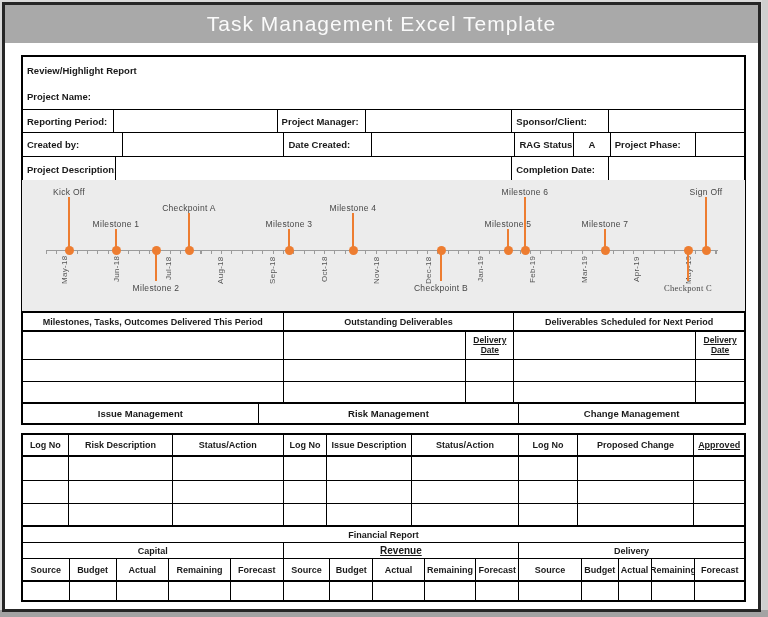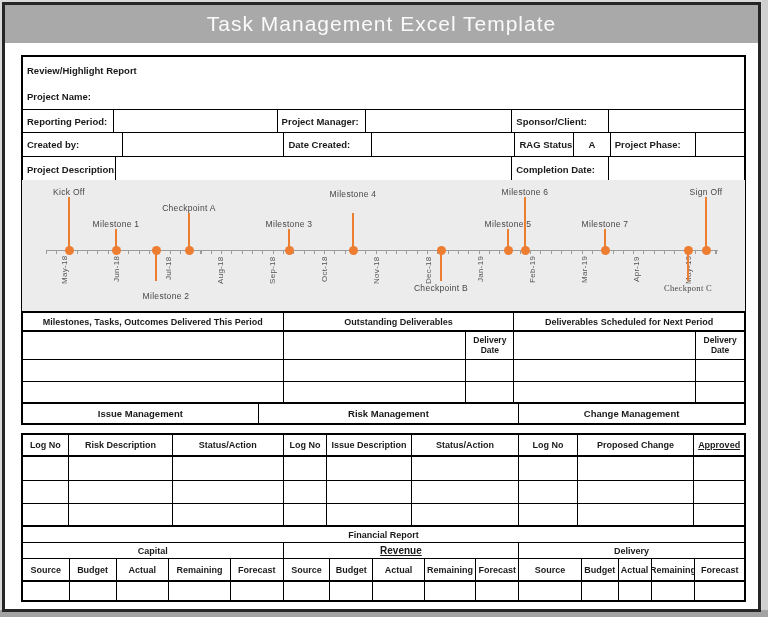--- a/index.html
+++ b/index.html
@@ -159,33 +159,33 @@
     <div class="tl-month" style="left:662px;">May-19</div>
 
     <div class="ms-label" style="left:-13px; top:7px;">Kick Off</div>
     <div class="ms-stem" style="left:46px; top:17px; height:53px;"></div>
     <div class="ms-dot" style="left:43px;"></div>
 
     <div class="ms-label" style="left:34px; top:39px;">Milestone 1</div>
     <div class="ms-stem" style="left:93px; top:49px; height:21px;"></div>
     <div class="ms-dot" style="left:90px;"></div>
 
-    <div class="ms-label" style="left:84px; top:103px;margin-top:8px;">Milestone 2</div>
+    <div class="ms-label" style="left:74px; top:103px;">Milestone 2</div>
     <div class="ms-stem" style="left:133px; top:70px; height:31px;"></div>
     <div class="ms-dot" style="left:130px;"></div>
 
     <div class="ms-label" style="left:107px; top:23px;">Checkpoint A</div>
     <div class="ms-stem" style="left:166px; top:33px; height:37px;"></div>
     <div class="ms-dot" style="left:163px;"></div>
 
     <div class="ms-label" style="left:207px; top:39px;">Milestone 3</div>
     <div class="ms-stem" style="left:266px; top:49px; height:21px;"></div>
     <div class="ms-dot" style="left:263px;"></div>
 
-    <div class="ms-label" style="left:271px; top:9px;">Milestone 4</div>
+    <div class="ms-label" style="left:271px; top:23px;">Milestone 4</div>
     <div class="ms-stem" style="left:330px; top:33px; height:37px;"></div>
     <div class="ms-dot" style="left:327px;"></div>
 
     <div class="ms-label" style="left:359px; top:103px;">Checkpoint B</div>
     <div class="ms-stem" style="left:418px; top:70px; height:31px;"></div>
     <div class="ms-dot" style="left:415px;"></div>
 
     <div class="ms-label" style="left:426px; top:39px;">Milestone 5</div>
     <div class="ms-stem" style="left:485px; top:49px; height:21px;"></div>
     <div class="ms-dot" style="left:482px;"></div>
@@ -212,21 +212,21 @@
       <div class="cell ctr" style="width:262px;">
           <span class="lbl" style="font-size:9px;">Milestones, Tasks, Outcomes Delivered This Period</span>
         </div>
       <div class="cell ctr" style="width:232px;">
           <span class="lbl" style="font-size:9px;">Outstanding Deliverables</span>
         </div>
       <div class="cell ctr" style="width:231px;">
           <span class="lbl" style="font-size:9px;">Deliverables Scheduled for Next Period</span>
         </div>
     </div>
-    <div class="row thin-row" style="height:28px;">
+    <div class="row thin-row" style="height:28px;text-decoration:underline;">
       <div class="cell" style="width:262px;"></div>
       <div class="cell" style="width:184px;"></div>
       <div class="cell ctr" style="width:48px;">
           <span class="small-lbl">Delivery Date</span>
         </div>
       <div class="cell" style="width:183px;"></div>
       <div class="cell ctr" style="width:48px;">
           <span class="small-lbl">Delivery Date</span>
         </div>
     </div>

